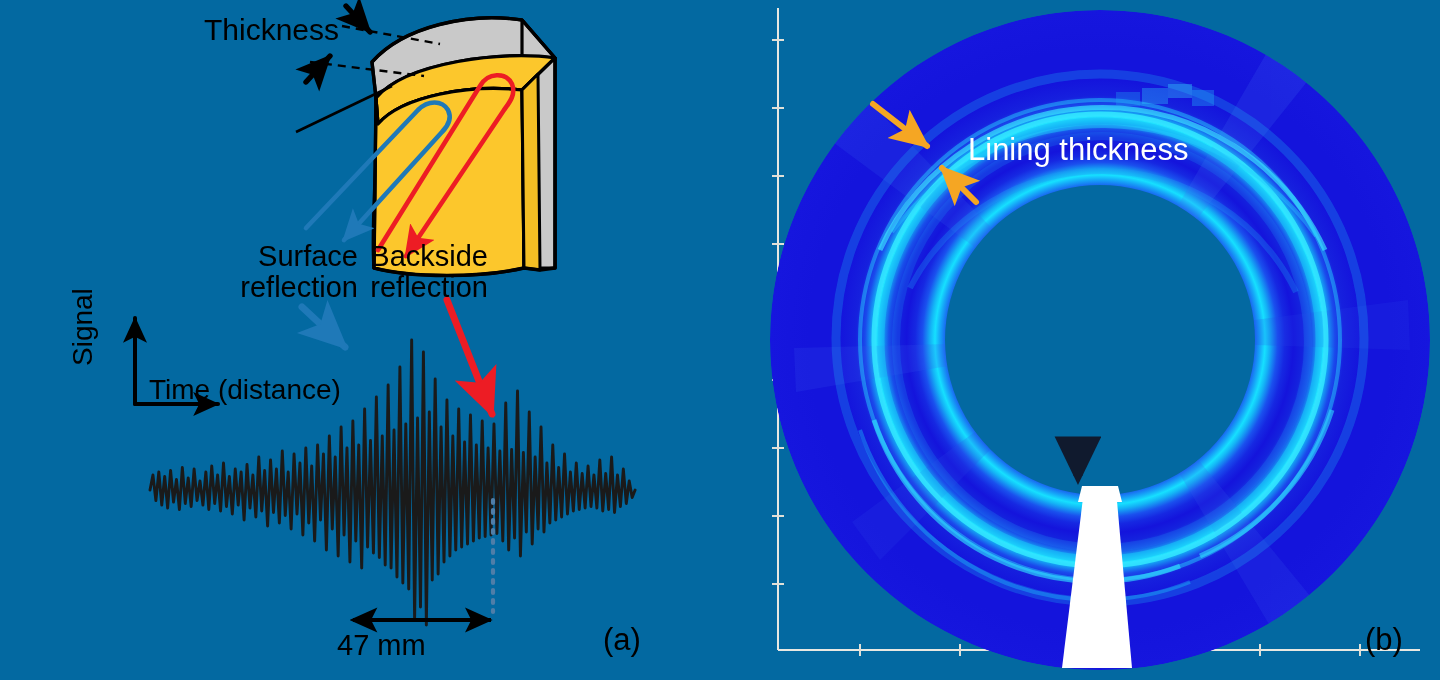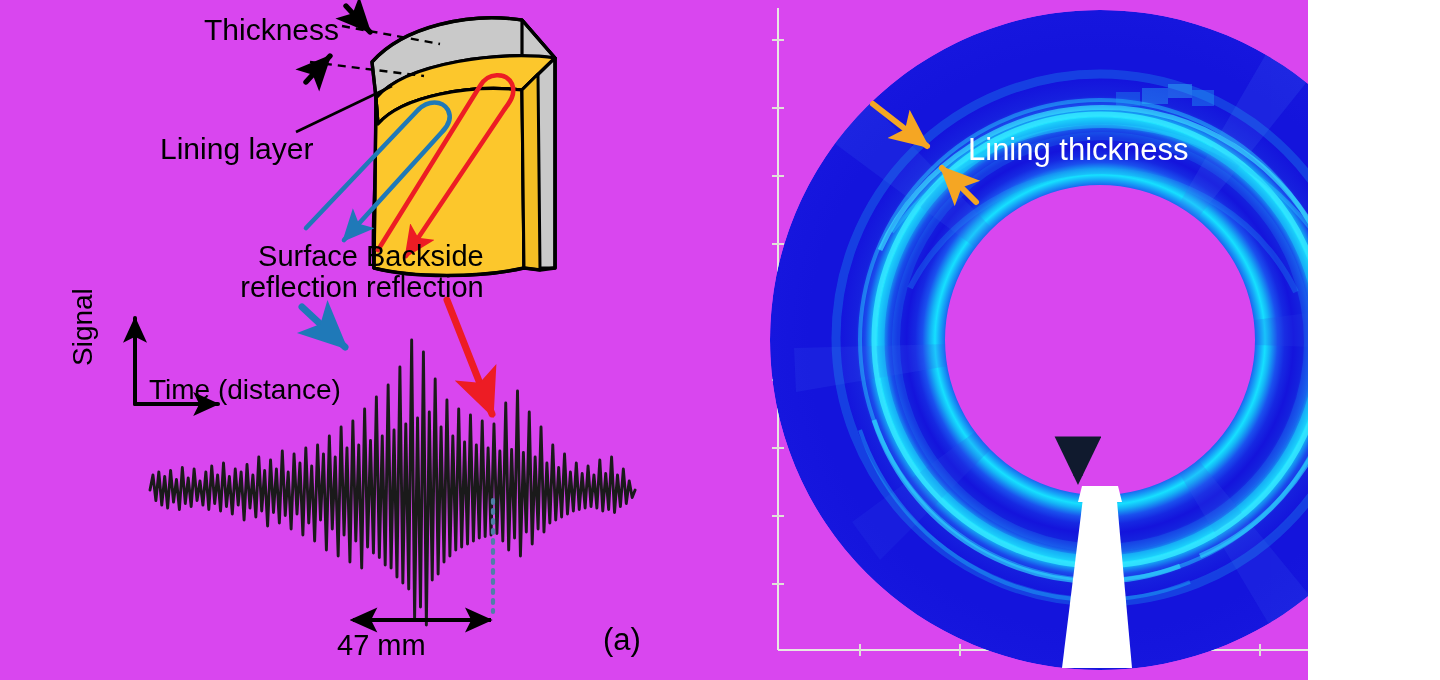--- a/index.html
+++ b/index.html
@@ -5,23 +5,23 @@
   html, body {
     margin: 0;
     padding: 0;
     background: #ffffff;
   }
   body {
     font-family: "Liberation Sans", sans-serif;
   }
   #figure {
     position: relative;
-    width: 1308px;
+    width: 1440px;
     height: 680px;
-    background: #d946ef;
+    background: #0369a1;
     overflow: hidden;
   }
   .panel {
     position: absolute;
     top: 0;
     height: 680px;
   }
   #panel-a { left: 0; width: 760px; }
   #panel-b { left: 760px; width: 680px; }
 
@@ -40,21 +40,21 @@
     line-height: 1.06;
   }
 
   
   #label-thickness { left: 204px; top: 14px; font-size: 30px; }
   #label-lining-layer { left: 160px; top: 133px; font-size: 30px; }
   #label-surface-reflection {
     left: 236px; top: 241px; font-size: 29px; text-align: right; width: 122px;
   }
   #label-backside-reflection {
-    left: 366px; top: 241px; font-size: 29px; text-align: left; width: 122px;
+    left: 366px; top: 241px; font-size: 29px; text-align: right; width: 122px;
   }
   #label-signal {
     left: 68px; top: 300px; font-size: 28px;
     transform: rotate(-90deg);
     transform-origin: left top;
     translate: 0 66px;
   }
   #label-time { left: 149px; top: 375px; font-size: 28px; }
   #label-76mm { left: 337px; top: 630px; font-size: 29px; }
   #label-a { left: 603px; top: 624px; font-size: 31px; }
@@ -140,21 +140,20 @@
       </g>
 
       <polyline id="waveform-trace" fill="none" stroke="#1A1A1A" stroke-width="2.9" stroke-linejoin="round" stroke-linecap="round" points="150.00,490.00 152.94,475.00 155.88,500.50 158.82,472.00 161.76,505.00 164.70,476.50 167.64,508.00 170.58,470.50 173.52,502.00 176.46,479.50 179.40,509.50 182.34,467.50 185.28,503.50 188.22,478.00 191.16,506.50 194.10,469.00 197.04,500.50 199.98,481.00 202.92,505.00 205.86,472.00 208.80,509.50 211.74,466.00 214.68,503.50 217.62,475.00 220.56,511.00 223.50,463.00 226.44,506.50 229.38,476.50 232.32,514.00 235.26,469.00 238.20,505.00 241.14,472.00 244.08,520.00 247.02,464.50 249.96,508.00 252.90,475.00 255.84,517.00 258.78,457.00 261.72,511.00 264.66,470.50 267.60,526.00 270.54,460.00 273.48,512.50 276.42,469.00 279.36,523.00 282.30,451.00 285.24,515.50 288.18,472.00 291.12,529.00 294.06,454.00 297.00,514.00 299.94,463.00 302.88,535.00 305.82,448.00 308.76,523.00 311.70,466.00 314.64,541.00 317.58,445.00 320.52,520.00 323.46,454.00 326.40,550.00 329.34,436.00 332.28,529.00 335.22,457.00 338.16,556.00 341.10,427.00 344.04,535.00 346.98,448.00 349.92,562.00 352.86,421.00 355.80,541.00 358.74,445.00 361.68,568.00 364.62,409.00 367.56,547.00 370.50,440.50 373.44,553.00 376.38,397.00 379.32,557.50 382.26,436.00 385.20,565.00 388.14,385.00 391.08,568.00 394.02,430.00 396.96,577.00 399.90,367.00 402.84,583.00 405.78,424.00 408.72,589.00 411.66,340.00 414.60,619.00 417.54,418.00 420.48,607.00 423.42,352.00 426.36,625.00 429.30,412.00 432.24,580.00 435.18,379.00 438.12,574.00 441.06,427.00 444.00,562.00 446.94,400.00 449.88,556.00 452.82,436.00 455.76,550.00 458.70,409.00 461.64,547.00 464.58,442.00 467.52,544.00 470.46,415.00 473.40,541.00 476.34,445.00 479.28,538.00 482.22,421.00 485.16,536.50 488.10,448.00 491.04,535.00 493.98,424.00 496.92,533.50 499.86,451.00 502.80,541.00 505.74,403.00 508.68,550.00 511.62,449.50 514.56,538.00 517.50,391.00 520.44,556.00 523.38,452.50 526.32,532.00 529.26,412.00 532.20,544.00 535.14,457.00 538.08,529.00 541.02,427.00 543.96,532.00 546.90,463.00 549.84,523.00 552.78,445.00 555.72,520.00 558.66,467.50 561.60,517.00 564.54,454.00 567.48,514.00 570.42,472.00 573.36,511.00 576.30,463.00 579.24,509.50 582.18,473.50 585.12,508.00 588.06,466.00 591.00,506.50 593.94,475.00 596.88,508.00 599.82,460.00 602.76,511.00 605.70,473.50 608.64,509.50 611.58,457.00 614.52,512.50 617.46,475.00 620.40,506.50 623.34,469.00 626.28,503.50 629.22,481.00 632.16,497.50 635.10,490.00 638.04,NaN 640.00,NaN"></polyline>
 
       <line x1="493" y1="500" x2="493" y2="612" stroke="#4F7EA8" stroke-width="4.2" stroke-dasharray="3 7" stroke-linecap="round"></line>
       <path d="M 353,620 L 491,620" stroke="#000000" stroke-width="4.2" marker-start="url(#arrBlkStart)" marker-end="url(#arrBlk)"></path>
     </svg>
 
     <div class="fig-text" id="label-thickness">Thickness</div>
 
-    <div class="fig-text" id="label-lining-layer">Lining layer</div>
 
     <div class="fig-text" id="label-surface-reflection">Surface
 reflection</div>
 
     <div class="fig-text" id="label-backside-reflection">Backside
 reflection</div>
 
     <div class="fig-text" id="label-signal">Signal</div>
 
     <div class="fig-text" id="label-time">Time (distance)</div>

